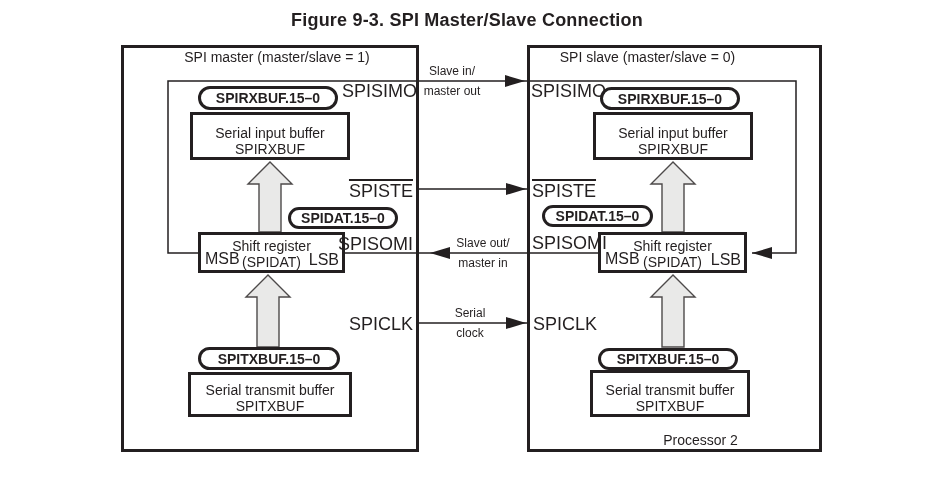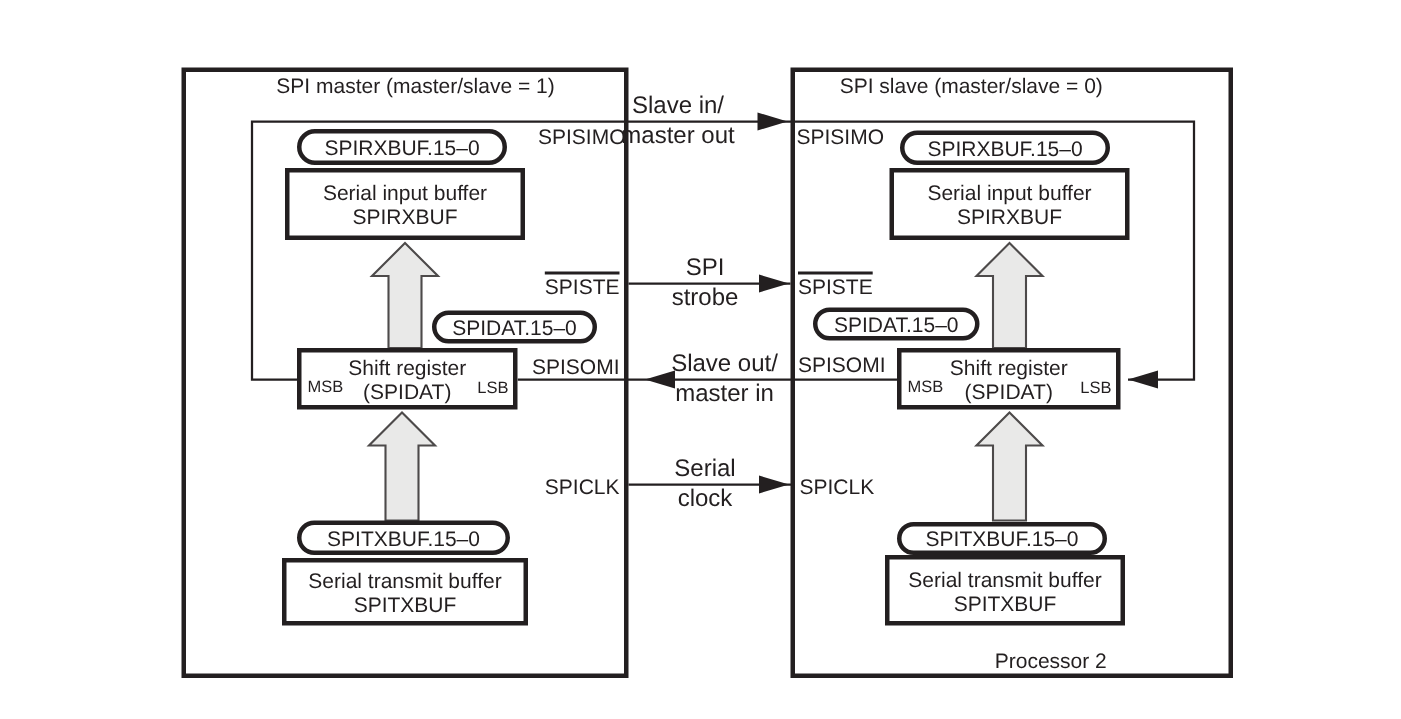--- a/index.html
+++ b/index.html
@@ -10,37 +10,38 @@
   *{margin:0;padding:0;box-sizing:border-box;}
   body{background:var(--bg);font-family:"Liberation Sans","DejaVu Sans",sans-serif;color:var(--ink);}
   .figure{position:relative;width:934px;height:479px;background:var(--bg);overflow:hidden;}
   .title{position:absolute;left:0;top:10px;width:934px;text-align:center;
          font-size:18px;font-weight:bold;letter-spacing:.2px;}
   svg.wires{position:absolute;left:0;top:0;z-index:0;}
   .pbox{position:absolute;border:3px solid var(--ink);background:transparent;z-index:1;}
   .pbox-header{position:absolute;text-align:center;font-size:14px;z-index:3;}
   .pbox-footer{position:absolute;text-align:center;font-size:14px;z-index:3;}
   .cbox{position:absolute;border:3px solid var(--ink);background:var(--bg);z-index:2;
-        display:flex;flex-direction:column;align-items:center;justify-content:center;
+        display:flex;flex-direction:column;align-items:center;justify-content:flex-end;
         font-size:14px;line-height:16px;text-align:center;}
   .stadium{position:absolute;border:3px solid var(--ink);background:var(--bg);z-index:2;
            border-radius:14px;display:flex;align-items:center;justify-content:center;
-           font-size:14px;}
-  .minmax{position:absolute;font-size:11px;line-height:11px;}
-  .pin{position:absolute;font-size:14px;line-height:14px;z-index:3;white-space:nowrap;}
+           font-size:14px;font-weight:bold;}
+  .minmax{position:absolute;font-size:16px;line-height:11px;}
+  .pin{position:absolute;font-size:18px;line-height:14px;z-index:3;white-space:nowrap;}
   .overbar{text-decoration:overline;text-decoration-thickness:1.5px;}
-  .siglabel{position:absolute;width:96px;text-align:center;font-size:16px;z-index:3;}
+  .siglabel{position:absolute;width:96px;text-align:center;font-size:12px;z-index:3;}
   .siglabel span{display:block;line-height:14px;}
   .siglabel .l1{margin-bottom:6px;}
 </style>
 </head>
 <body>
 
 <div class="figure">
 
+  <div class="title">Figure 9-3. SPI Master/Slave Connection</div>
 
   <svg class="wires" width="934" height="479" viewBox="0 0 934 479">
 
     <path d="M198,253 H168 V81 H796 V253 H752" fill="none" stroke="var(--ink)" stroke-width="1.5"></path>
     <polygon points="505,75 525,81 505,87" fill="var(--ink)"></polygon>
     <polygon points="772,247 752,253 772,259" fill="var(--ink)"></polygon>
 
     <path d="M598,253 H345" fill="none" stroke="var(--ink)" stroke-width="1.5"></path>
     <polygon points="450,247 430,253 450,259" fill="var(--ink)"></polygon>
 
@@ -116,24 +117,20 @@
 
   <div class="pin" style="left:531px;top:84px;">SPISIMO</div>
   <div class="pin overbar" style="left:532px;top:184px;">SPISTE</div>
   <div class="pin" style="left:532px;top:236px;">SPISOMI</div>
   <div class="pin" style="left:533px;top:317px;">SPICLK</div>
 
   <div class="siglabel" style="left:404px;top:64px;">
     <span class="l1">Slave in/</span>
     <span class="l2">master out</span>
   </div>
-  <div class="siglabel" style="left:422px;top:172px;">
-    <span class="l1">SPI</span>
-    <span class="l2">strobe</span>
-  </div>
   <div class="siglabel" style="left:435px;top:236px;">
     <span class="l1">Slave out/</span>
     <span class="l2">master in</span>
   </div>
   <div class="siglabel" style="left:422px;top:306px;">
     <span class="l1">Serial</span>
     <span class="l2">clock</span>
   </div>
 
 </div>

